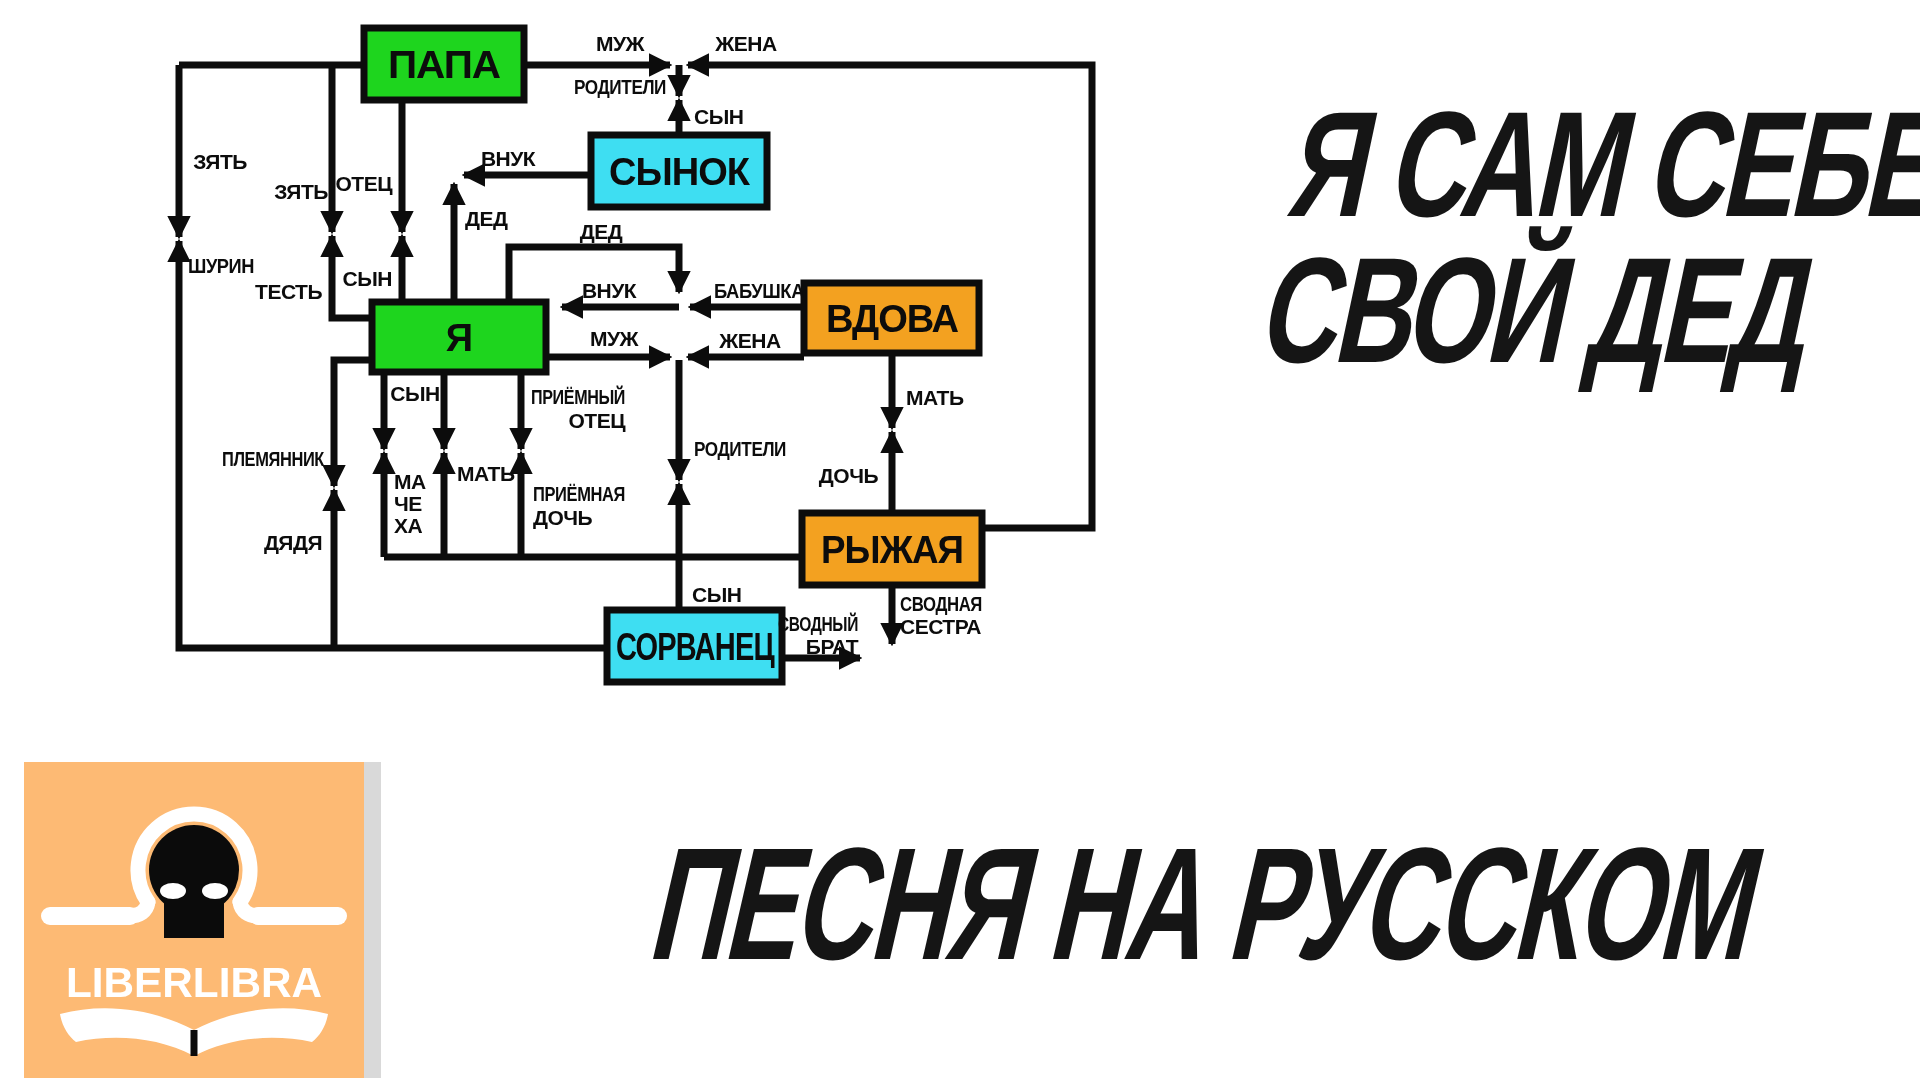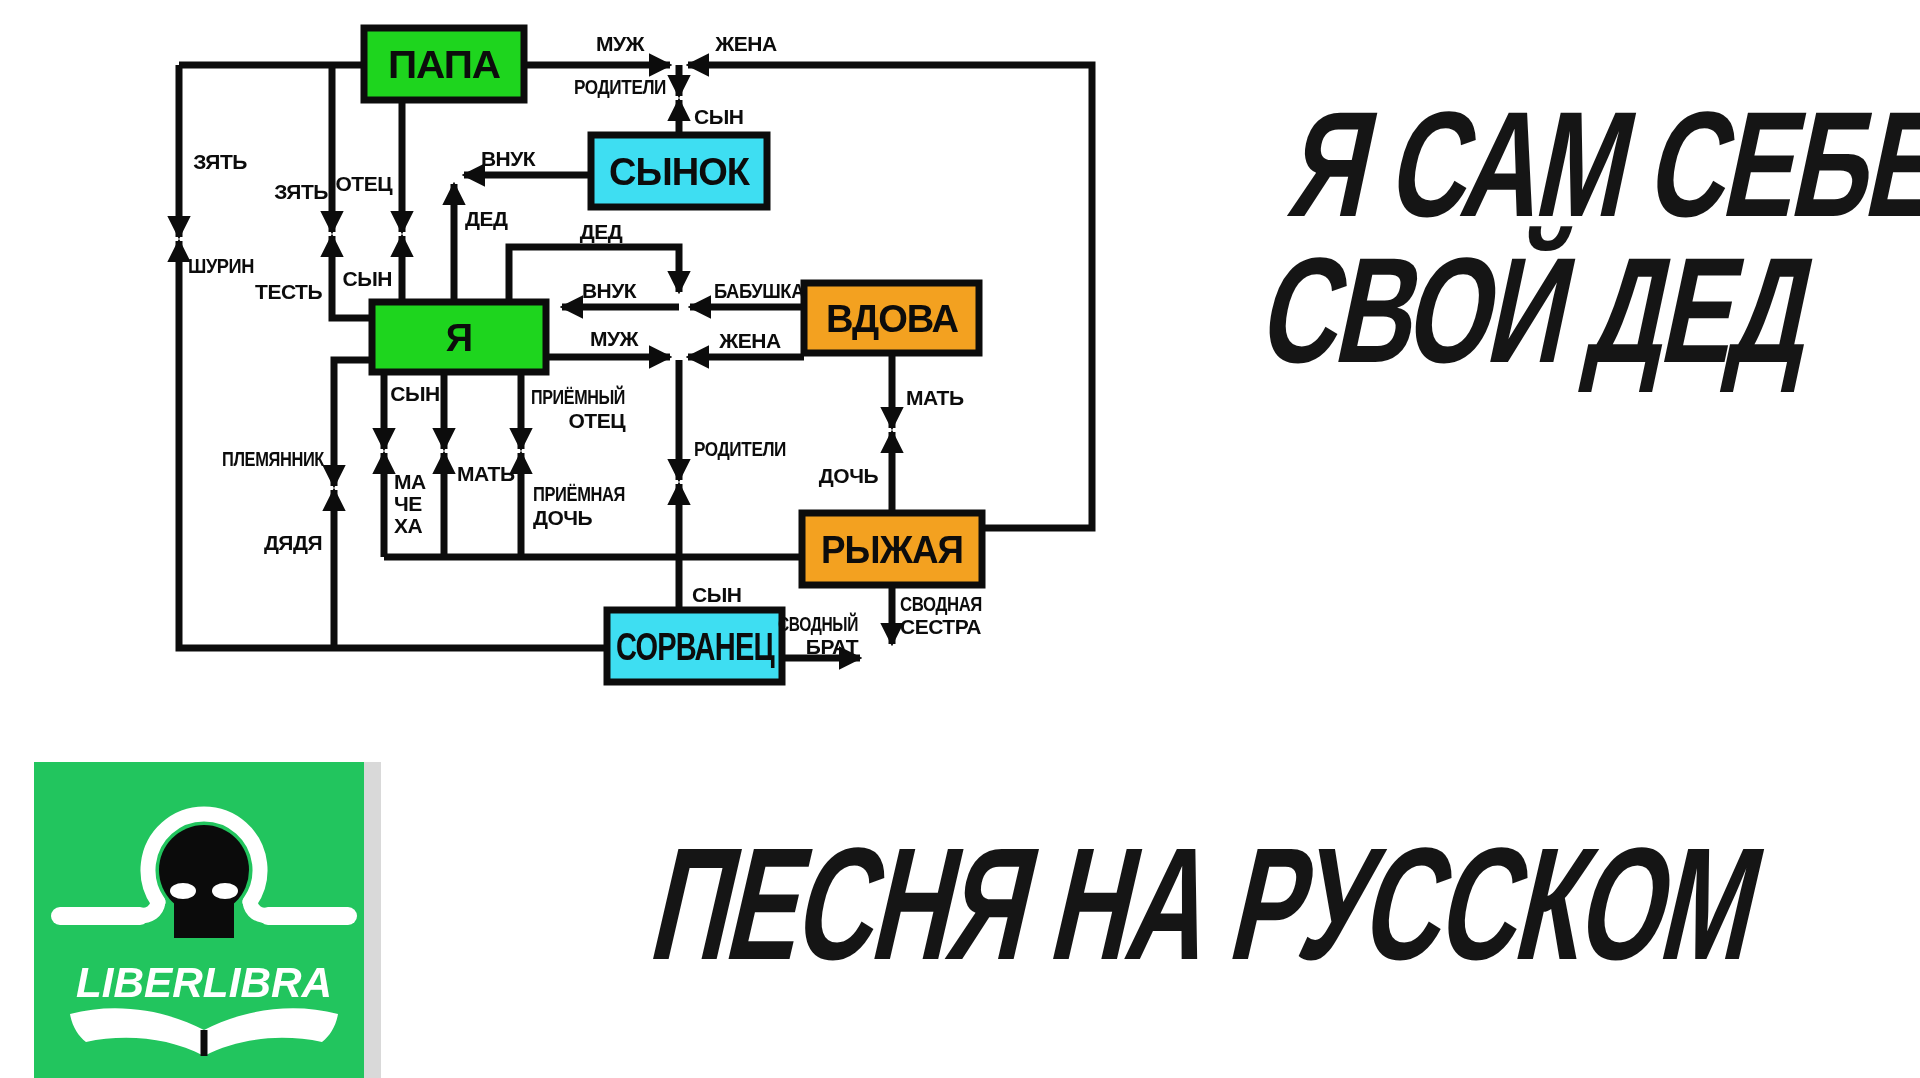--- a/index.html
+++ b/index.html
@@ -9,21 +9,21 @@
   .wires{fill:none;stroke-width:7;}
   .box{stroke:#0c0c0c;stroke-width:7;}
   .blbl{font-size:38px;font-weight:700;fill:#0c0c0c;letter-spacing:-1px;}
   .elbl{font-size:21px;font-weight:700;fill:#0c0c0c;letter-spacing:-0.5px;}
   .main-title{position:absolute;left:1150px;top:92px;width:760px;text-align:center;
         font-weight:700;font-size:150px;line-height:0.97;color:#151515;white-space:nowrap;
         transform:skewX(-12deg) scaleX(0.72);transform-origin:50% 50%;letter-spacing:-5px;}
   .footer-title{position:absolute;left:420px;top:824px;width:1340px;text-align:center;
         font-weight:700;font-size:160px;line-height:1;color:#151515;white-space:nowrap;
         transform:skewX(-13deg) scaleX(0.68);transform-origin:50% 50%;letter-spacing:-4px;}
-  .logo{position:absolute;left:10px;top:762px;width:340px;height:316px;background:#22c55e;font-style:italic;}
+  .logo{position:absolute;left:0;top:762px;width:340px;height:316px;background:#fdba74;}
   .logo-edge{position:absolute;left:340px;top:762px;width:17px;height:316px;background:#d9d9d9;}
 </style>
 </head>
 <body>
 
 <div class="page">
 
   <svg width="1180" height="710" viewBox="0 0 1180 710" style="position:absolute;left:0;top:0;">
     <defs>
       <marker id="ah" viewBox="0 0 10 10" refX="9" refY="5" markerWidth="3.4" markerHeight="3.4" orient="auto">

